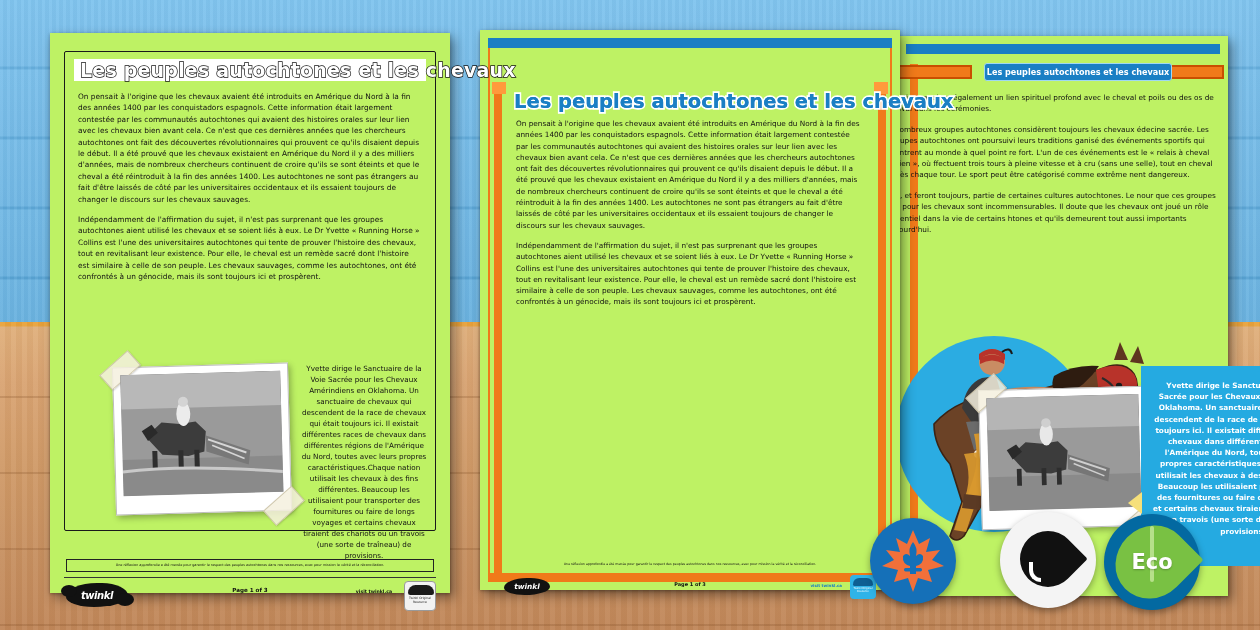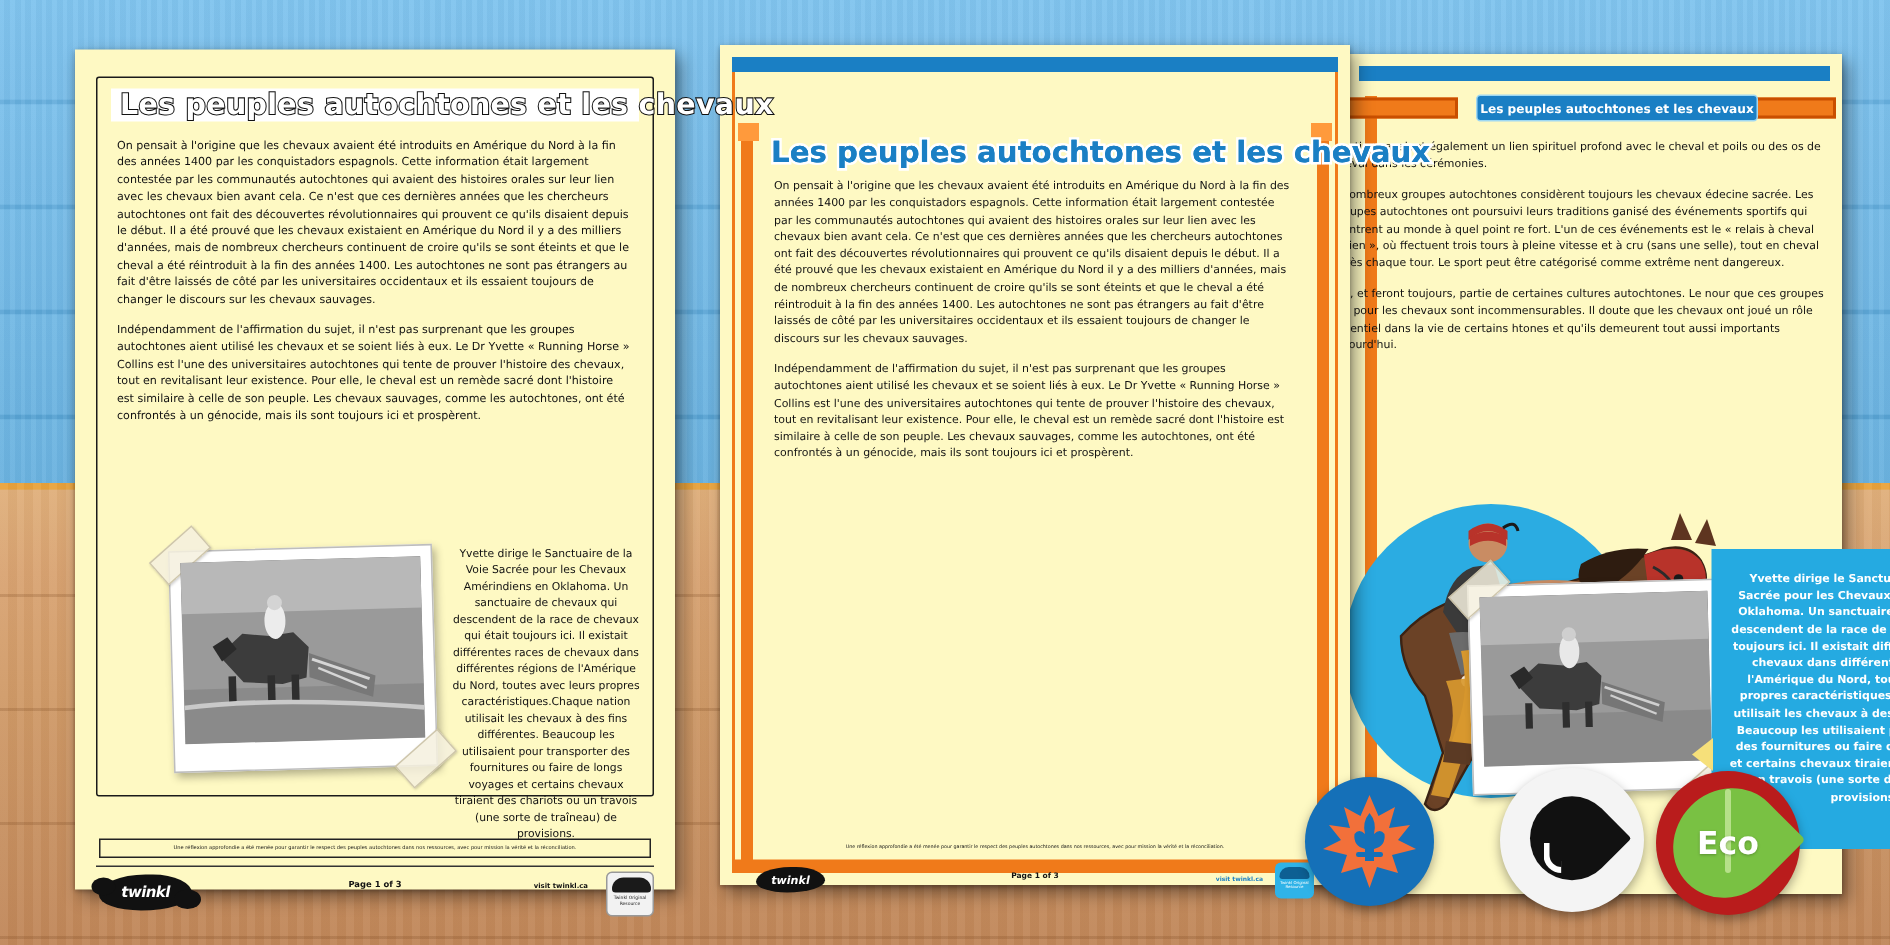--- a/index.html
+++ b/index.html
@@ -37,21 +37,21 @@
   .desk:after{
     content:""; position:absolute; inset:0;
     background:
       repeating-linear-gradient(180deg, rgba(255,255,255,0.0) 0 74px, rgba(120,70,30,0.22) 74px 76px),
       repeating-linear-gradient(90deg, rgba(255,255,255,0.045) 0 5px, rgba(110,65,25,0.045) 5px 11px);
   }
 
   
   .sheet {
     position: absolute;
-    background: #fef9c3;
+    background: #bef264;
     box-shadow: 4px 5px 11px rgba(0,0,0,0.42), 0 1px 3px rgba(0,0,0,0.3);
   }
 
   
   #page3 { left: 898px; top: 36px; width: 330px; height: 560px; }
   
   #page2 { left: 480px; top: 30px; width: 420px; height: 560px; }
   
   #page1 { left: 50px; top: 33px; width: 400px; height: 560px; }
 
@@ -241,21 +241,21 @@
     background: #1570b8;
     box-shadow: 0 3px 7px rgba(0,0,0,0.35);
   }
   #badge-ink {
     left: 1000px; top: 512px; width: 96px; height: 96px;
     background: #f4f4f4;
     box-shadow: 0 3px 7px rgba(0,0,0,0.35);
   }
   #badge-eco {
     left: 1104px; top: 514px; width: 96px; height: 96px;
-    background: #b91c1c;
+    background: #0369a1;
     box-shadow: 0 3px 7px rgba(0,0,0,0.35);
     display: flex; align-items: center; justify-content: center;
   }
   .eco-leaf {
     position: absolute; left: 50%; top: 50%; transform: translate(-50%,-50%);
     width: 70px; height: 76px;
     background: #79c143;
     border-radius: 50% 4% 50% 50%;
     transform: translate(-50%,-50%) rotate(45deg);
   }

